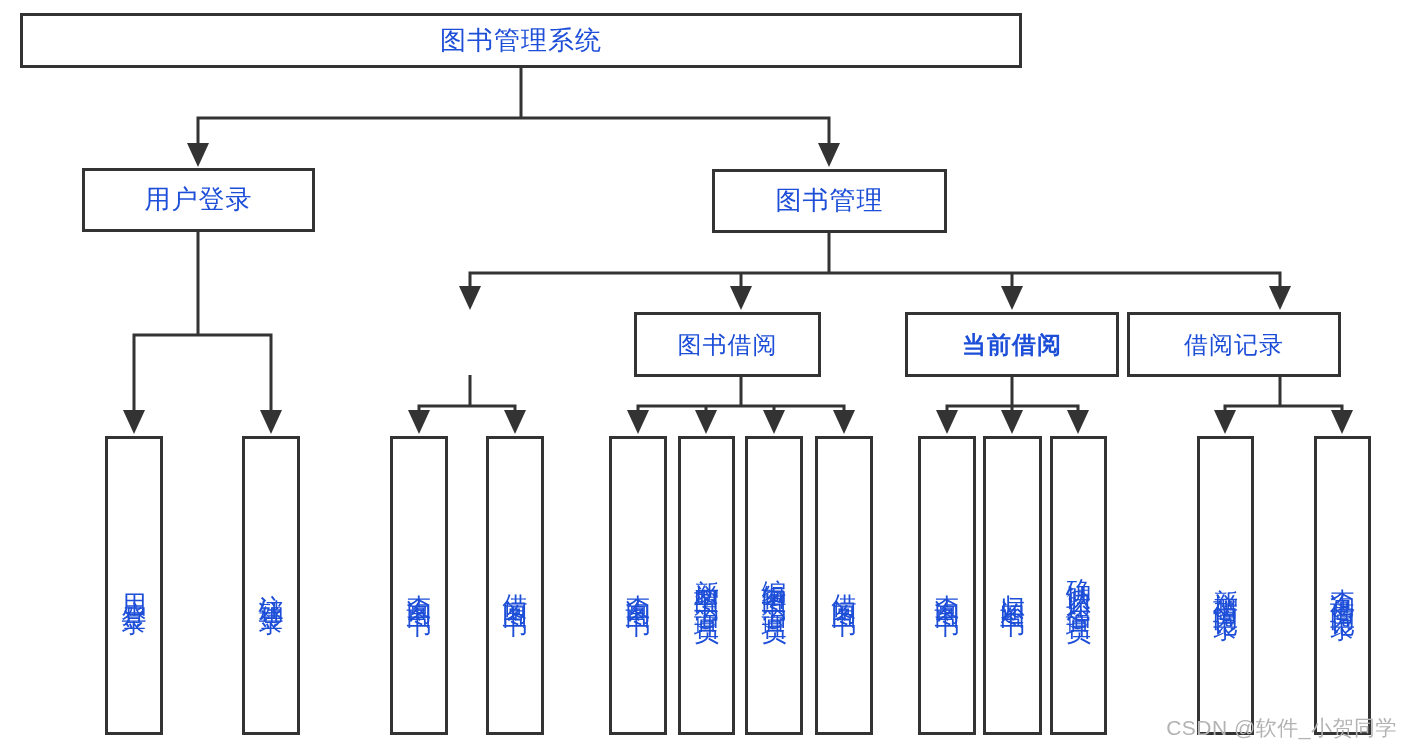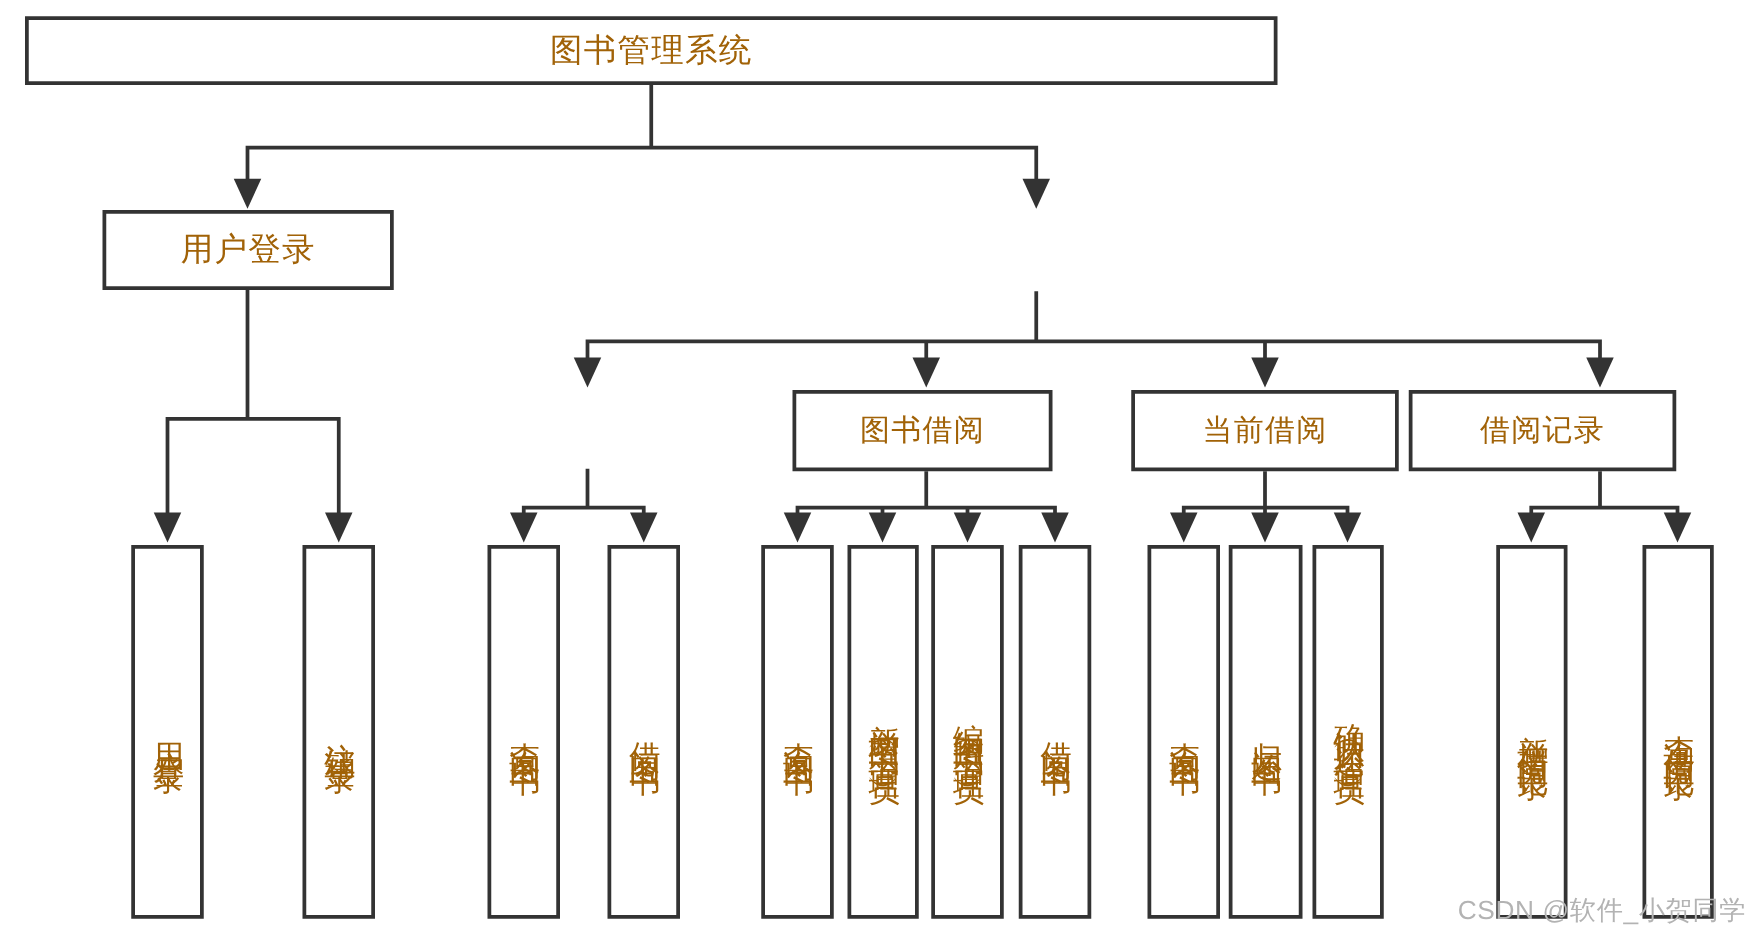--- a/index.html
+++ b/index.html
@@ -17,21 +17,21 @@
     width: 1405px; height: 747px;
   }
   .node {
     position: absolute;
     box-sizing: border-box;
     border: 3px solid #333333;
     background: #ffffff;
     display: flex;
     align-items: center;
     justify-content: center;
-    color: #a16207;
+    color: #1d4ed8;
   }
   .node .lbl {
     white-space: nowrap;
     line-height: 1.15;
   }
   .node.big .lbl  { font-size: 26px; letter-spacing: 1px; }
   .node.mid .lbl  { font-size: 24px; letter-spacing: 1px; }
   .node.v .lbl {
     writing-mode: vertical-rl;
     text-orientation: mixed;
@@ -106,25 +106,28 @@
     </g>
   </svg>
 
   <div class="node big" style="left:20px; top:13px; width:1002px; height:55px;">
     <span class="lbl">图书管理系统</span>
   </div>
 
   <div class="node big" style="left:82px; top:168px; width:233px; height:64px;">
     <span class="lbl">用户登录</span>
   </div>
+  <div class="node big" style="left:712px; top:169px; width:235px; height:64px;">
+    <span class="lbl">图书管理</span>
+  </div>
 
-  <div class="node mid" style="left:634px; top:312px; width:208px; height:65px;">
+  <div class="node mid" style="left:634px; top:312px; width:187px; height:65px;">
     <span class="lbl">图书借阅</span>
   </div>
-  <div class="node mid" style="left:905px; top:312px; width:214px; height:65px;">
+  <div class="node mid" style="left:905px; top:312px; width:214px; height:65px;font-weight:bold;">
     <span class="lbl">当前借阅</span>
   </div>
   <div class="node mid" style="left:1127px; top:312px; width:214px; height:65px;">
     <span class="lbl">借阅记录</span>
   </div>
 
   <div class="node v" style="left:105px; top:436px; width:58px; height:299px;">
     <span class="lbl">用户登录</span>
   </div>
   <div class="node v" style="left:242px; top:436px; width:58px; height:299px;">

